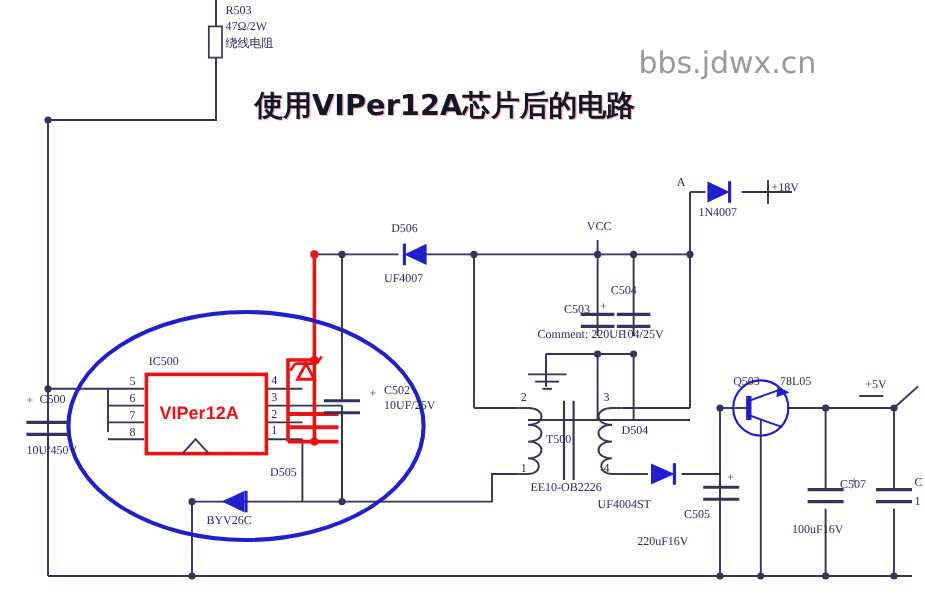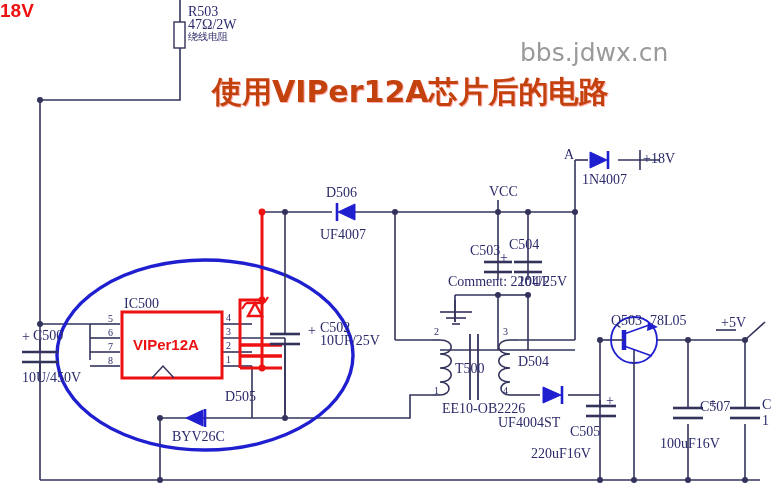--- a/index.html
+++ b/index.html
@@ -1,25 +1,25 @@
 <!DOCTYPE html>
 <html><head>
 <meta charset="utf-8">
 <style>
   html,body{margin:0;padding:0;background:#ffffff;}
   body{width:771px;height:500px;overflow:hidden;
        font-family:"Liberation Serif", serif;}
   #stage{position:relative;width:771px;height:500px;background:#fff;}
   svg{position:absolute;left:0;top:0;}
   .lbl{position:absolute;white-space:nowrap;font-family:"Liberation Serif",serif;
-       color:#2b2b6b;font-size:14px;line-height:1.05;}
+       color:#2b2b6b;font-size:10px;line-height:1.05;}
   .lbl.sm{font-size:10px;}
   .redbig{color:#ee1111;font-size:19px;font-weight:bold;font-family:"Liberation Sans",sans-serif;}
-  .title{position:absolute;color:#c2410c;font-weight:bold;
-         font-family:"DejaVu Sans",sans-serif;font-size:30px;letter-spacing:0px;
+  .title{position:absolute;color:#0f172a;font-weight:bold;
+         font-family:"DejaVu Sans",sans-serif;font-size:24px;letter-spacing:0px;
          text-shadow:1px 1px 0 #ffb0b0;white-space:nowrap;}
   .wm{position:absolute;color:#9a9a9a;white-space:nowrap;
       font-family:"DejaVu Sans",sans-serif;}
   .wm1{font-size:25px;}
   .wm2{font-size:25px;}
   .icname{position:absolute;color:#ee1111;font-weight:bold;
           font-family:"Liberation Sans",sans-serif;font-size:15px;white-space:nowrap;}
 </style>
 </head>
 <body>
@@ -258,50 +258,49 @@
       <circle cx="745" cy="480" r="3"></circle>
       <circle cx="634" cy="480" r="3"></circle>
       <circle cx="262" cy="300" r="3.4" fill="#ee1111"></circle>
       <circle cx="262" cy="368" r="3.4" fill="#ee1111"></circle>
       <circle cx="575" cy="212" r="3"></circle>
     </g>
   </svg>
 
   <div class="title" style="left:212px;top:72px;">使用VIPer12A芯片后的电路</div>
 
-  <div class="wm wm2" style="left:520px;top:38px;">bbs.jdwx.cn</div>
+  <div class="wm wm2" style="left:532px;top:38px;">bbs.jdwx.cn</div>
 
   <div class="lbl" style="left:188px;top:5px;">R503</div>
   <div class="lbl" style="left:188px;top:18px;">47Ω/2W</div>
   <div class="lbl" style="left:188px;top:32px;font-family:'DejaVu Sans',sans-serif;font-size:10px;">绕线电阻</div>
 
   <div class="lbl" style="left:124px;top:297px;">IC500</div>
   <div class="icname" style="left:133px;top:336px;">VIPer12A</div>
 
   <div class="lbl sm" style="left:108px;top:314px;">5</div>
   <div class="lbl sm" style="left:108px;top:328px;">6</div>
   <div class="lbl sm" style="left:108px;top:342px;">7</div>
   <div class="lbl sm" style="left:108px;top:356px;">8</div>
 
   <div class="lbl sm" style="left:226px;top:313px;">4</div>
   <div class="lbl sm" style="left:226px;top:327px;">3</div>
   <div class="lbl sm" style="left:226px;top:341px;">2</div>
   <div class="lbl sm" style="left:226px;top:355px;">1</div>
 
-  <div class="redbig" style="left:266px;top:299px;">18V</div>
 
   <div class="lbl" style="left:22px;top:330px;">+</div>
   <div class="lbl" style="left:33px;top:329px;">C500</div>
   <div class="lbl" style="left:22px;top:371px;">10U/450V</div>
 
   <div class="lbl" style="left:320px;top:321px;">C502</div>
   <div class="lbl" style="left:308px;top:324px;">+</div>
   <div class="lbl" style="left:320px;top:334px;">10UF/25V</div>
 
-  <div class="lbl" style="left:470px;top:244px;">C503</div>
+  <div class="lbl" style="left:470px;top:254px;">C503</div>
   <div class="lbl" style="left:509px;top:238px;text-align:right;">C504</div>
   <div class="lbl" style="left:500px;top:251px;">+</div>
   <div class="lbl" style="left:448px;top:275px;">Comment: 220UF</div>
   <div class="lbl" style="left:518px;top:275px;">104/25V</div>
 
   <div class="lbl" style="left:606px;top:394px;">+</div>
   <div class="lbl" style="left:570px;top:425px;">C505</div>
   <div class="lbl" style="left:531px;top:447px;">220uF16V</div>
 
   <div class="lbl" style="left:709px;top:397px;">+</div>

